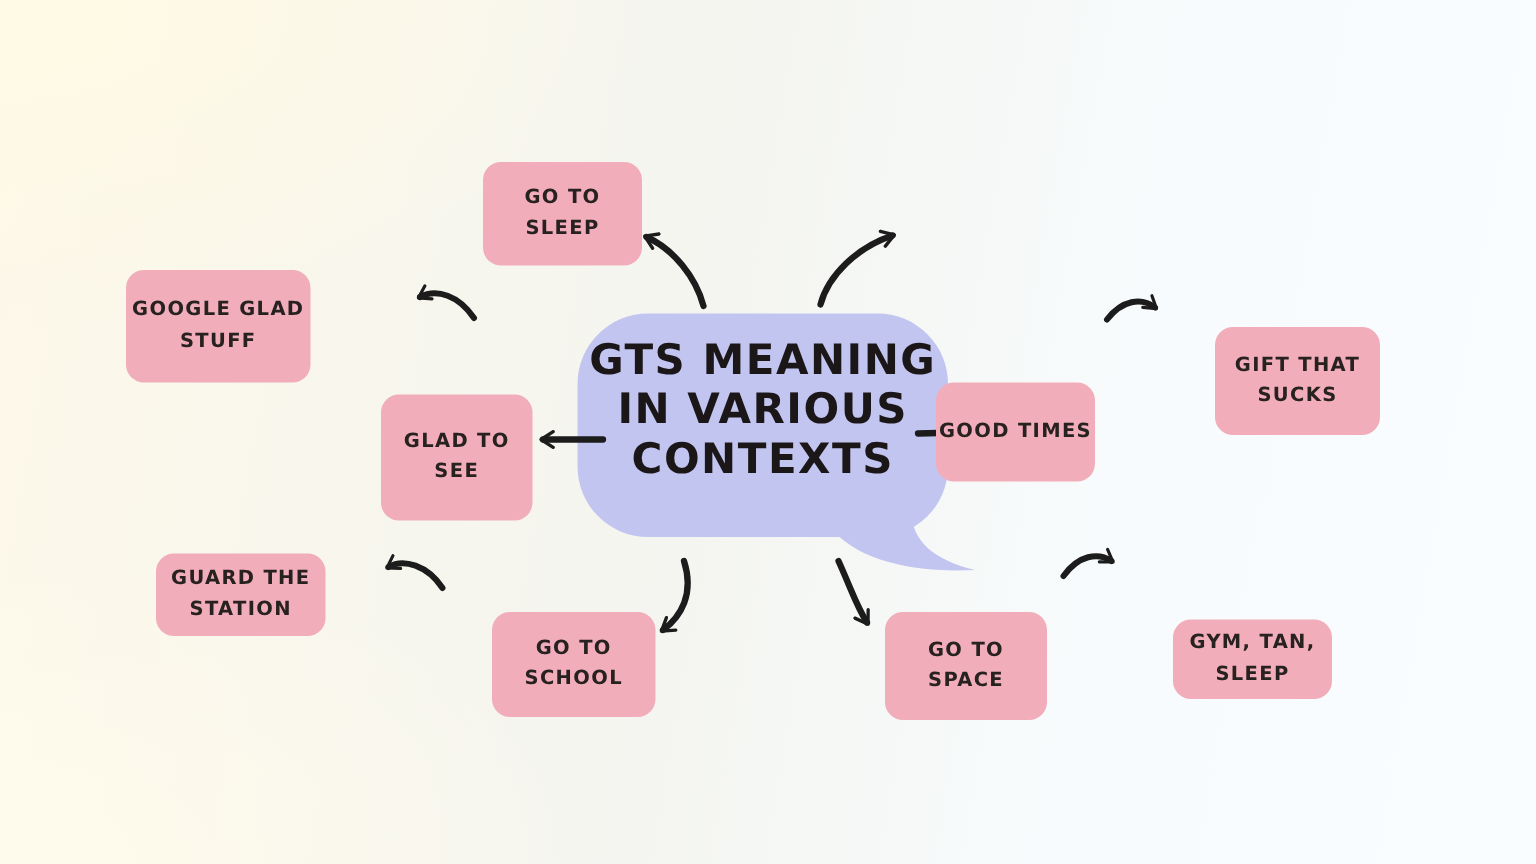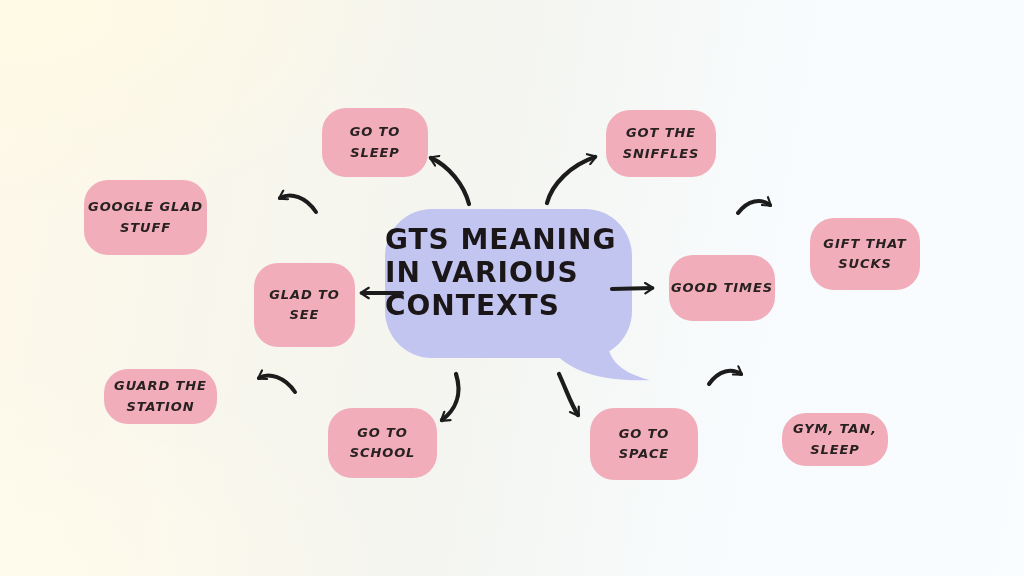--- a/index.html
+++ b/index.html
@@ -9,37 +9,36 @@
     overflow:hidden;
     font-family:"DejaVu Sans","Liberation Sans",sans-serif;
     background:
       radial-gradient(ellipse 60% 55% at 0% 0%, rgba(255,250,228,.95), rgba(255,250,228,0) 70%),
       radial-gradient(ellipse 55% 55% at 0% 100%, rgba(255,251,236,.9), rgba(255,251,236,0) 70%),
       linear-gradient(100deg,#fdf8e9 0%,#f4f5f0 45%,#f8fbfd 72%,#fafdff 100%);
   }
   .node{
     position:absolute;
     background:#f2adba;
-    border-radius:24px;
+    border-radius:12px;
     display:flex;align-items:center;justify-content:center;
     text-align:center;
-    font-style:italic;
   }
   .node-label{
     color:#27211f;
     font-size:13px;
     font-weight:700;
     letter-spacing:.9px;
     line-height:1.55;
     white-space:pre-line;
   }
   .bubble-text{
     position:absolute;
     left:385px;top:224px;width:247px;
-    text-align:left;
+    text-align:center;
     color:#1b1718;
     font-size:28px;
     font-weight:800;
     letter-spacing:1px;
     line-height:1.17;
     white-space:pre-line;
   }
   svg.layer{position:absolute;left:0;top:0;}
 </style>
 </head>
@@ -78,41 +77,37 @@
 
   <div class="bubble-text">GTS MEANING
 IN VARIOUS
 CONTEXTS</div>
 
   <div class="node" style="left:322px;top:108px;width:106px;height:69px">
     <span class="node-label">GO TO
 SLEEP</span>
   </div>
 
-  <div class="node" style="left:606px;top:110px;width:110px;height:67px">
-    <span class="node-label">GOT THE
-SNIFFLES</span>
-  </div>
 
   <div class="node" style="left:84px;top:180px;width:123px;height:75px">
     <span class="node-label">GOOGLE GLAD
 STUFF</span>
   </div>
 
   <div class="node" style="left:810px;top:218px;width:110px;height:72px">
     <span class="node-label">GIFT THAT
 SUCKS</span>
   </div>
 
   <div class="node" style="left:254px;top:263px;width:101px;height:84px">
     <span class="node-label">GLAD TO
 SEE</span>
   </div>
 
-  <div class="node" style="left:669px;top:255px;width:106px;height:66px">
+  <div class="node" style="left:624px;top:255px;width:106px;height:66px">
     <span class="node-label">GOOD TIMES</span>
   </div>
 
   <div class="node" style="left:104px;top:369px;width:113px;height:55px">
     <span class="node-label">GUARD THE
 STATION</span>
   </div>
 
   <div class="node" style="left:782px;top:413px;width:106px;height:53px">
     <span class="node-label">GYM, TAN,

